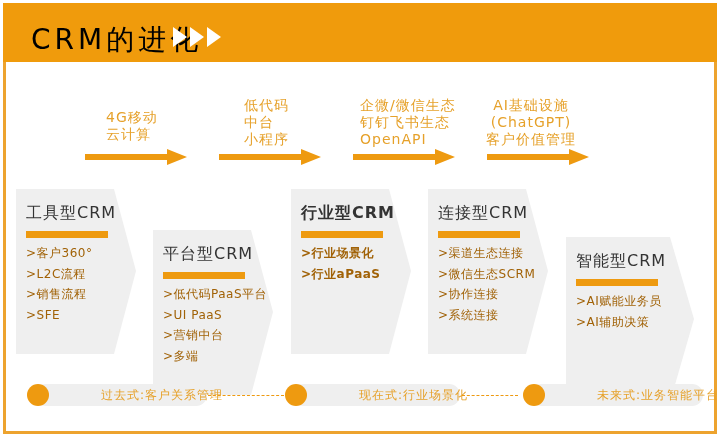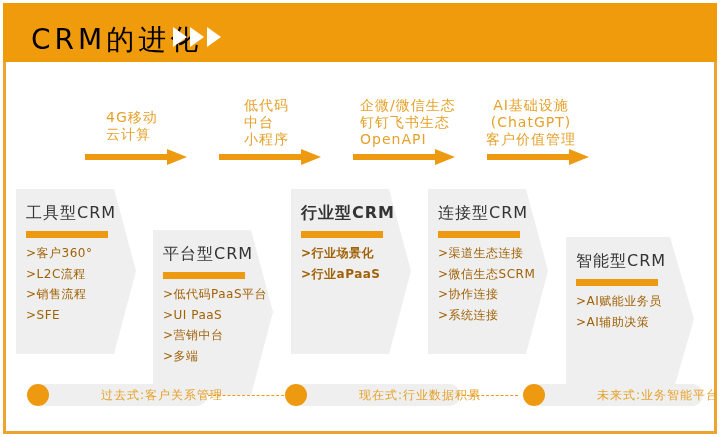--- a/index.html
+++ b/index.html
@@ -150,20 +150,20 @@
 
 <div class="era" style="left:27px;width:180px;">
   <div class="era-pill" style="width:172px;"></div>
   <div class="era-dot"></div>
   <div class="era-label">过去式:客户关系管理</div>
 </div>
 <div class="dash" style="left:208px;width:76px;"></div>
 <div class="era" style="left:285px;width:175px;">
   <div class="era-pill" style="width:167px;"></div>
   <div class="era-dot"></div>
-  <div class="era-label">现在式:行业数据积累</div>
+  <div class="era-label">现在式:行业场景化</div>
 </div>
 <div class="dash" style="left:462px;width:56px;"></div>
 <div class="era" style="left:523px;width:180px;">
   <div class="era-pill" style="width:172px;"></div>
   <div class="era-dot"></div>
   <div class="era-label">未来式:业务智能平台</div>
 </div>
 
 </body></html>

